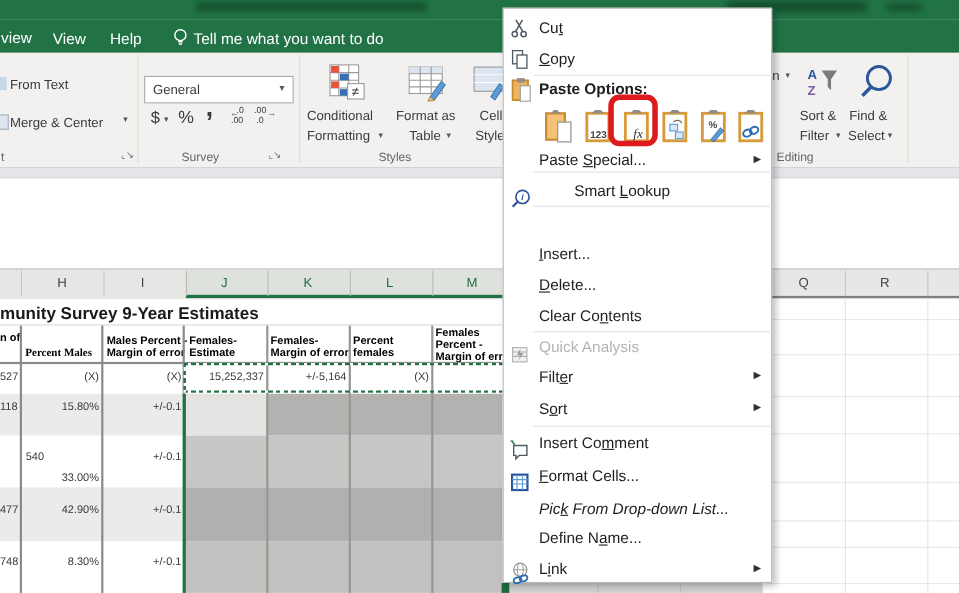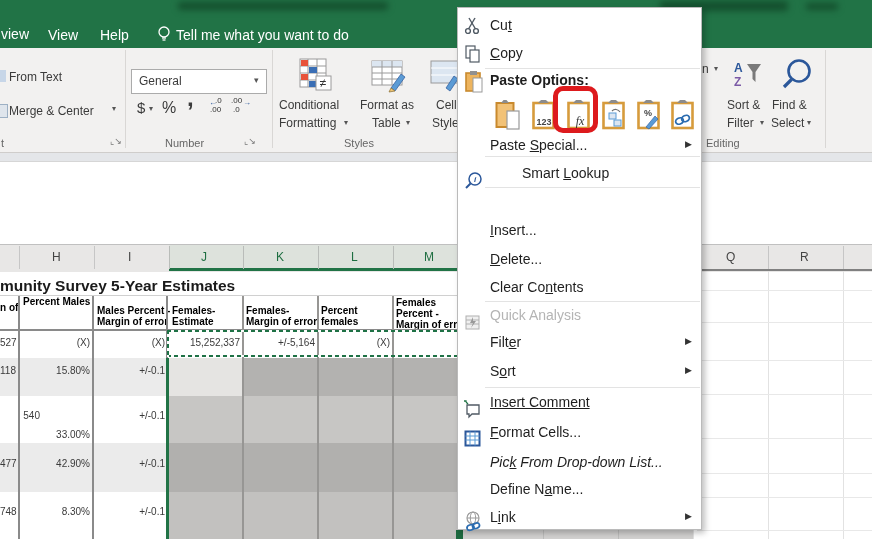--- a/index.html
+++ b/index.html
@@ -112,21 +112,21 @@
   </svg>
   <span class="abs" style="left:727px;top:50px;">Sort &amp;</span>
   <span class="abs" style="left:727px;top:68px;">Filter</span>
   <span class="abs" style="left:760px;top:70px;font-size:8px;color:#555;">▾</span>
   <span class="abs" style="left:772px;top:50px;">Find &amp;</span>
   <span class="abs" style="left:771px;top:68px;">Select</span>
   <span class="abs" style="left:807px;top:70px;font-size:8px;color:#555;">▾</span>
 
   <div class="abs" style="left:0;top:88px;width:872px;height:15px;font-size:11px;color:#666;">
     <span class="abs" style="left:1px;top:1px;">t</span>
-    <span class="abs" style="left:165px;top:1px;">Number</span>
+    <span class="abs" style="left:165px;top:1px;">Survey</span>
     <span class="abs" style="left:344px;top:1px;">Styles</span>
     <span class="abs" style="left:706px;top:1px;">Editing</span>
     <span class="abs" style="left:110px;top:0px;color:#777;font-size:9px;">⌞↘</span>
     <span class="abs" style="left:244px;top:0px;color:#777;font-size:9px;">⌞↘</span>
   </div>
 </div>
 
 <div class="abs" style="left:0;top:153px;width:872px;height:8px;background:#e4e6e9;border-bottom:1px solid #d6d6d6;"></div>
 
 <div id="sheet" class="abs" style="left:0;top:244px;width:872px;height:295px;background:#fff;">
@@ -150,26 +150,26 @@
   <div class="abs" style="left:19px;top:2px;width:1px;height:23px;background:#c6c6c6;"></div>
   <div class="abs" style="left:94px;top:2px;width:1px;height:23px;background:#c6c6c6;"></div>
   <div class="abs" style="left:169px;top:2px;width:1px;height:23px;background:#b9bcb9;"></div>
   <div class="abs" style="left:243px;top:2px;width:1px;height:23px;background:#b9bcb9;"></div>
   <div class="abs" style="left:318px;top:2px;width:1px;height:23px;background:#b9bcb9;"></div>
   <div class="abs" style="left:393px;top:2px;width:1px;height:23px;background:#b9bcb9;"></div>
   <div class="abs" style="left:693px;top:2px;width:1px;height:23px;background:#c6c6c6;"></div>
   <div class="abs" style="left:768px;top:2px;width:1px;height:23px;background:#c6c6c6;"></div>
   <div class="abs" style="left:843px;top:2px;width:1px;height:23px;background:#c6c6c6;"></div>
 
-  <div class="abs" style="left:0;top:33px;font-size:15.5px;font-weight:bold;color:#1a1a1a;">munity Survey 5-Year Estimates</div>
+  <div class="abs" style="left:0;top:33px;font-size:15.5px;font-weight:bold;color:#1a1a1a;">munity Survey 9-Year Estimates</div>
   <div class="abs" style="left:0;top:51px;width:457px;height:1px;background:#d0d0d0;"></div>
 
   <div class="abs" style="left:0;top:52px;width:457px;height:35px;background:#fff;"></div>
   <div class="abs" style="left:0px;top:58px;font-size:10px;font-weight:bold;">n of</div>
-  <div class="abs" style="left:23px;top:52px;font-size:10px;font-weight:bold;">Percent Males</div>
+  <div class="abs" style="left:23px;top:72px;font-size:10px;font-weight:bold;font-family:Liberation Serif, serif;">Percent Males</div>
   <div class="abs" style="left:97px;top:61px;font-size:10px;font-weight:bold;line-height:11px;">Males Percent -<br>Margin of error</div>
   <div class="abs" style="left:172px;top:61px;font-size:10px;font-weight:bold;line-height:11px;">Females-<br>Estimate</div>
   <div class="abs" style="left:246px;top:61px;font-size:10px;font-weight:bold;line-height:11px;">Females-<br>Margin of error</div>
   <div class="abs" style="left:321px;top:61px;font-size:10px;font-weight:bold;line-height:11px;">Percent<br>females</div>
   <div class="abs" style="left:396px;top:53px;font-size:10px;font-weight:bold;line-height:11px;">Females<br>Percent -<br>Margin of error</div>
   <div class="abs" style="left:0;top:85px;width:457px;height:2px;background:#8a8a8a;"></div>
 
   <div class="abs" style="left:0;top:114px;width:169px;height:38px;background:#ebebeb;"></div>
   <div class="abs" style="left:0;top:199px;width:169px;height:49px;background:#ebebeb;"></div>
 
@@ -289,21 +289,21 @@
   <div class="abs" style="left:32px;top:37px;"><u>C</u>opy</div>
   <div class="abs" style="left:32px;top:64px;font-weight:bold;">Paste Options:</div>
   <div class="abs" style="left:32px;top:129px;">Paste <u>S</u>pecial...</div>
   <div class="abs" style="left:32px;top:157px;margin-left:32px;">Smart <u>L</u>ookup</div>
   <div class="abs" style="left:32px;top:214px;"><u>I</u>nsert...</div>
   <div class="abs" style="left:32px;top:243px;"><u>D</u>elete...</div>
   <div class="abs" style="left:32px;top:271px;">Clear Co<u>n</u>tents</div>
   <div class="abs" style="left:32px;top:299px;color:#b4b4b4;">Quick Analysis</div>
   <div class="abs" style="left:32px;top:326px;">Filt<u>e</u>r</div>
   <div class="abs" style="left:32px;top:355px;">S<u>o</u>rt</div>
-  <div class="abs" style="left:32px;top:386px;text-decoration:underline;">Insert Co<u>m</u>ment</div>
+  <div class="abs" style="left:32px;top:386px;">Insert Co<u>m</u>ment</div>
   <div class="abs" style="left:32px;top:416px;"><u>F</u>ormat Cells...</div>
   <div class="abs" style="left:32px;top:446px;font-style:italic;">Pic<u>k</u> From Drop-down List...</div>
   <div class="abs" style="left:32px;top:473px;">Define N<u>a</u>me...</div>
   <div class="abs" style="left:32px;top:501px;">L<u>i</u>nk</div>
 
   <div class="abs" style="left:227px;top:131px;font-size:9px;color:#333;">▶</div>
   <div class="abs" style="left:227px;top:328px;font-size:9px;color:#333;">▶</div>
   <div class="abs" style="left:227px;top:357px;font-size:9px;color:#333;">▶</div>
   <div class="abs" style="left:227px;top:503px;font-size:9px;color:#333;">▶</div>
 

